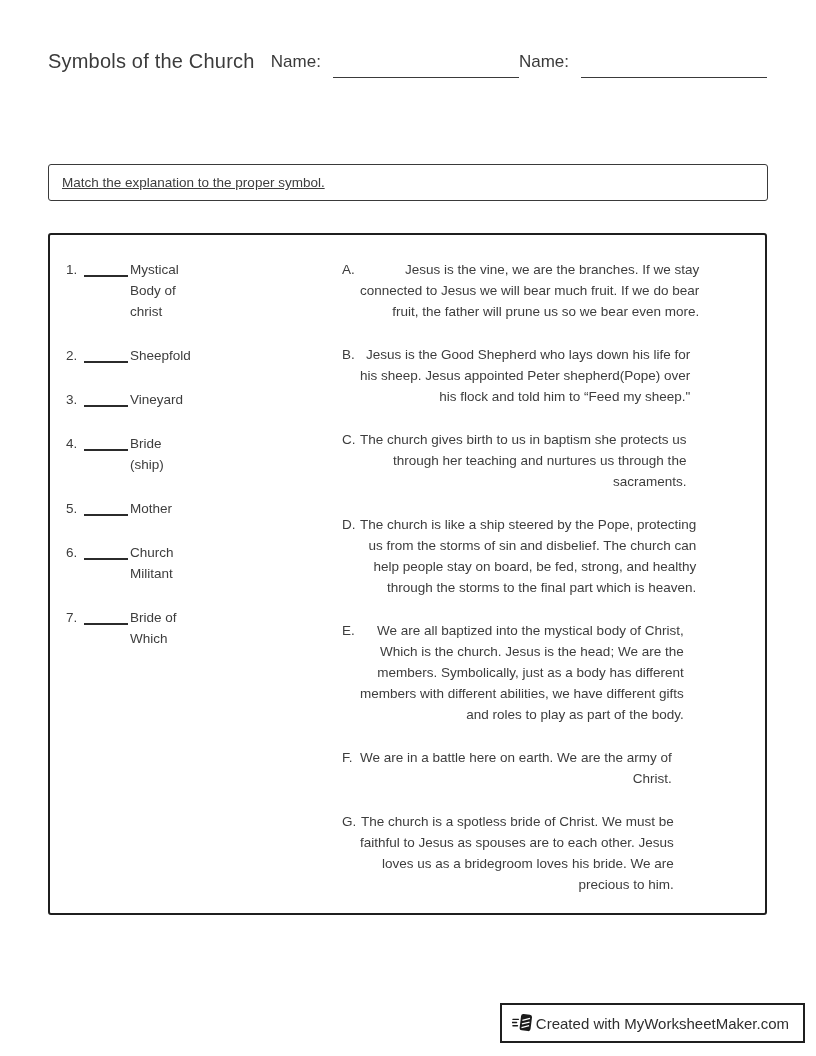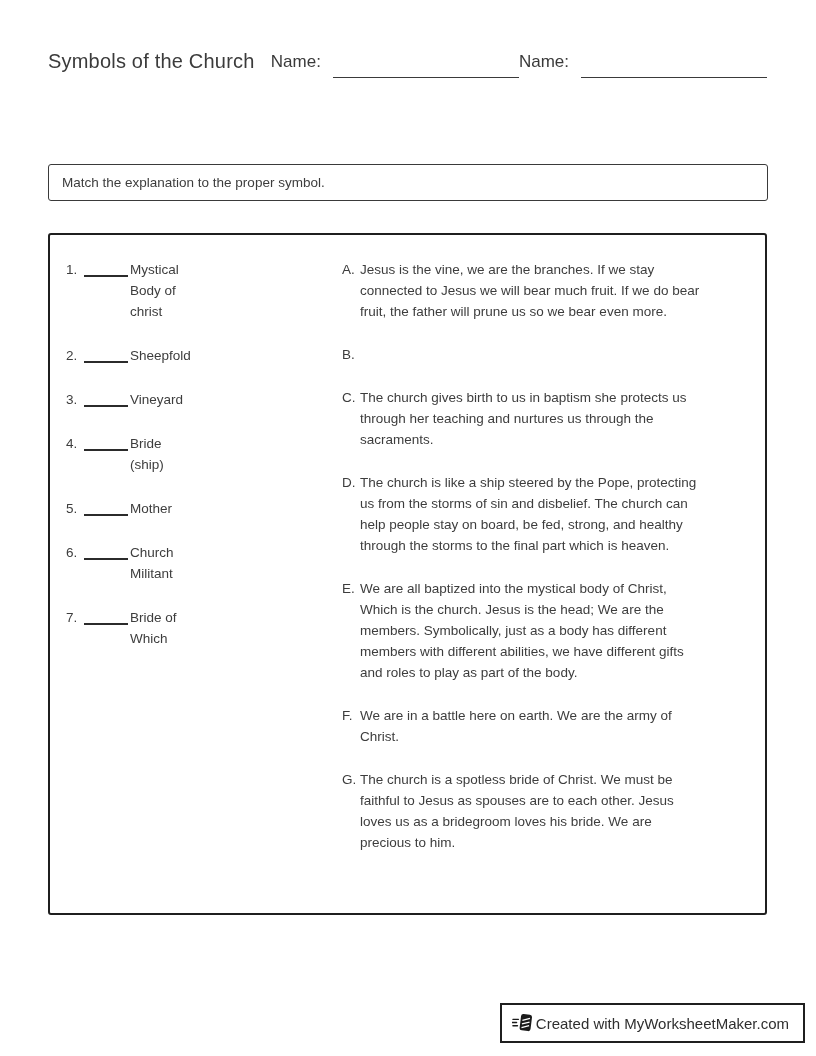--- a/index.html
+++ b/index.html
@@ -32,21 +32,21 @@
     display: inline-block; width: 186px; height: 24px;
     border-bottom: 1.6px solid #3a3a3a;
     margin-bottom: -6px;
   }
 
   
   .instruction-box {
     position: absolute; left: 48px; right: 48px; top: 164px; height: 37px;
     border: 1.5px solid #3a3a3a; border-radius: 3px;
     display: flex; align-items: center; padding-left: 13px;
-    font-size: 13.5px; color: #3d3d3d;
+    font-size: 13.5px; color: #3d3d3d; text-decoration: underline;
   }
 
   
   .main-box {
     position: absolute; left: 48px; right: 49px; top: 233px; height: 682px;
     border: 2px solid #1f1f1f; border-radius: 3px;
     display: flex; padding-top: 24px;
   }
   .symbols-col { width: 292px; padding-left: 16px; }
   .expl-col { flex: 1; padding-right: 18px; }
@@ -63,21 +63,21 @@
     margin-left: 4px; margin-right: 2px;
   }
   .symbol-label { white-space: pre-line; max-width: 80px; }
 
   .expl-item {
     display: flex; align-items: flex-start;
     font-size: 13.5px; line-height: 21px;
     margin-bottom: 22px;
   }
   .expl-letter { width: 18px; flex-shrink: 0; }
-  .expl-text { white-space: pre-line; }
+  .expl-text { white-space: pre-line; text-align: right; }
 
   
   .footer-badge {
     position: absolute; right: 11px; bottom: 13px; height: 40px;
     border: 2px solid #1f1f1f; background: #fff;
     display: flex; align-items: center; gap: 2px;
     padding: 0 14px 0 10px;
   }
   .footer-credit { font-size: 15px; color: #2f2f2f; }
   .logo-icon { display: inline-flex; }
@@ -156,20 +156,23 @@
     <div class="expl-col">
   <div class="expl-item">
     <span class="expl-letter">A.</span>
     <span class="expl-text">Jesus is the vine, we are the branches. If we stay
 connected to Jesus we will bear much fruit. If we do bear
 fruit, the father will prune us so we bear even more.</span>
   </div>
 
   <div class="expl-item">
     <span class="expl-letter">B.</span>
+    <span class="expl-text">Jesus is the Good Shepherd who lays down his life for
+his sheep. Jesus appointed Peter shepherd(Pope) over
+his flock and told him to “Feed my sheep."</span>
   </div>
 
   <div class="expl-item">
     <span class="expl-letter">C.</span>
     <span class="expl-text">The church gives birth to us in baptism she protects us
 through her teaching and nurtures us through the
 sacraments.</span>
   </div>
 
   <div class="expl-item">

